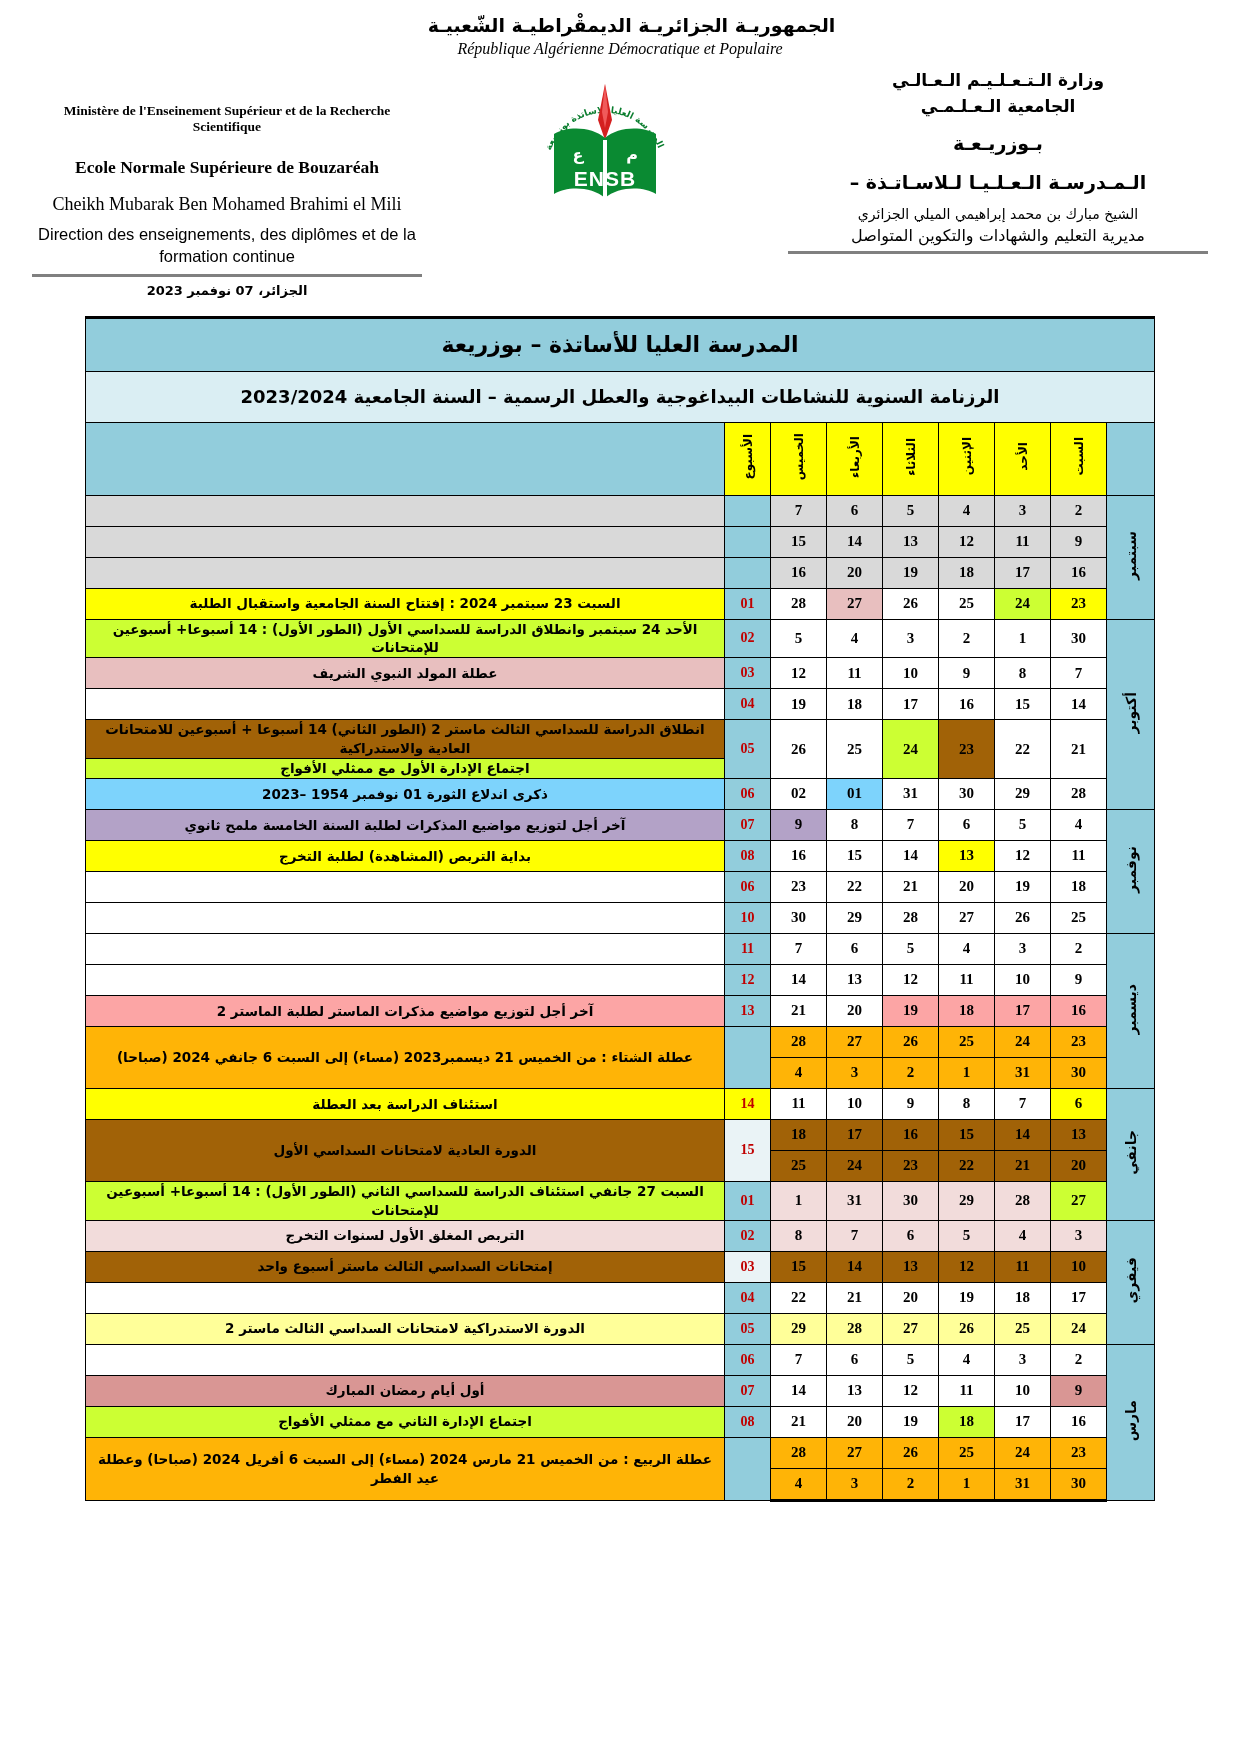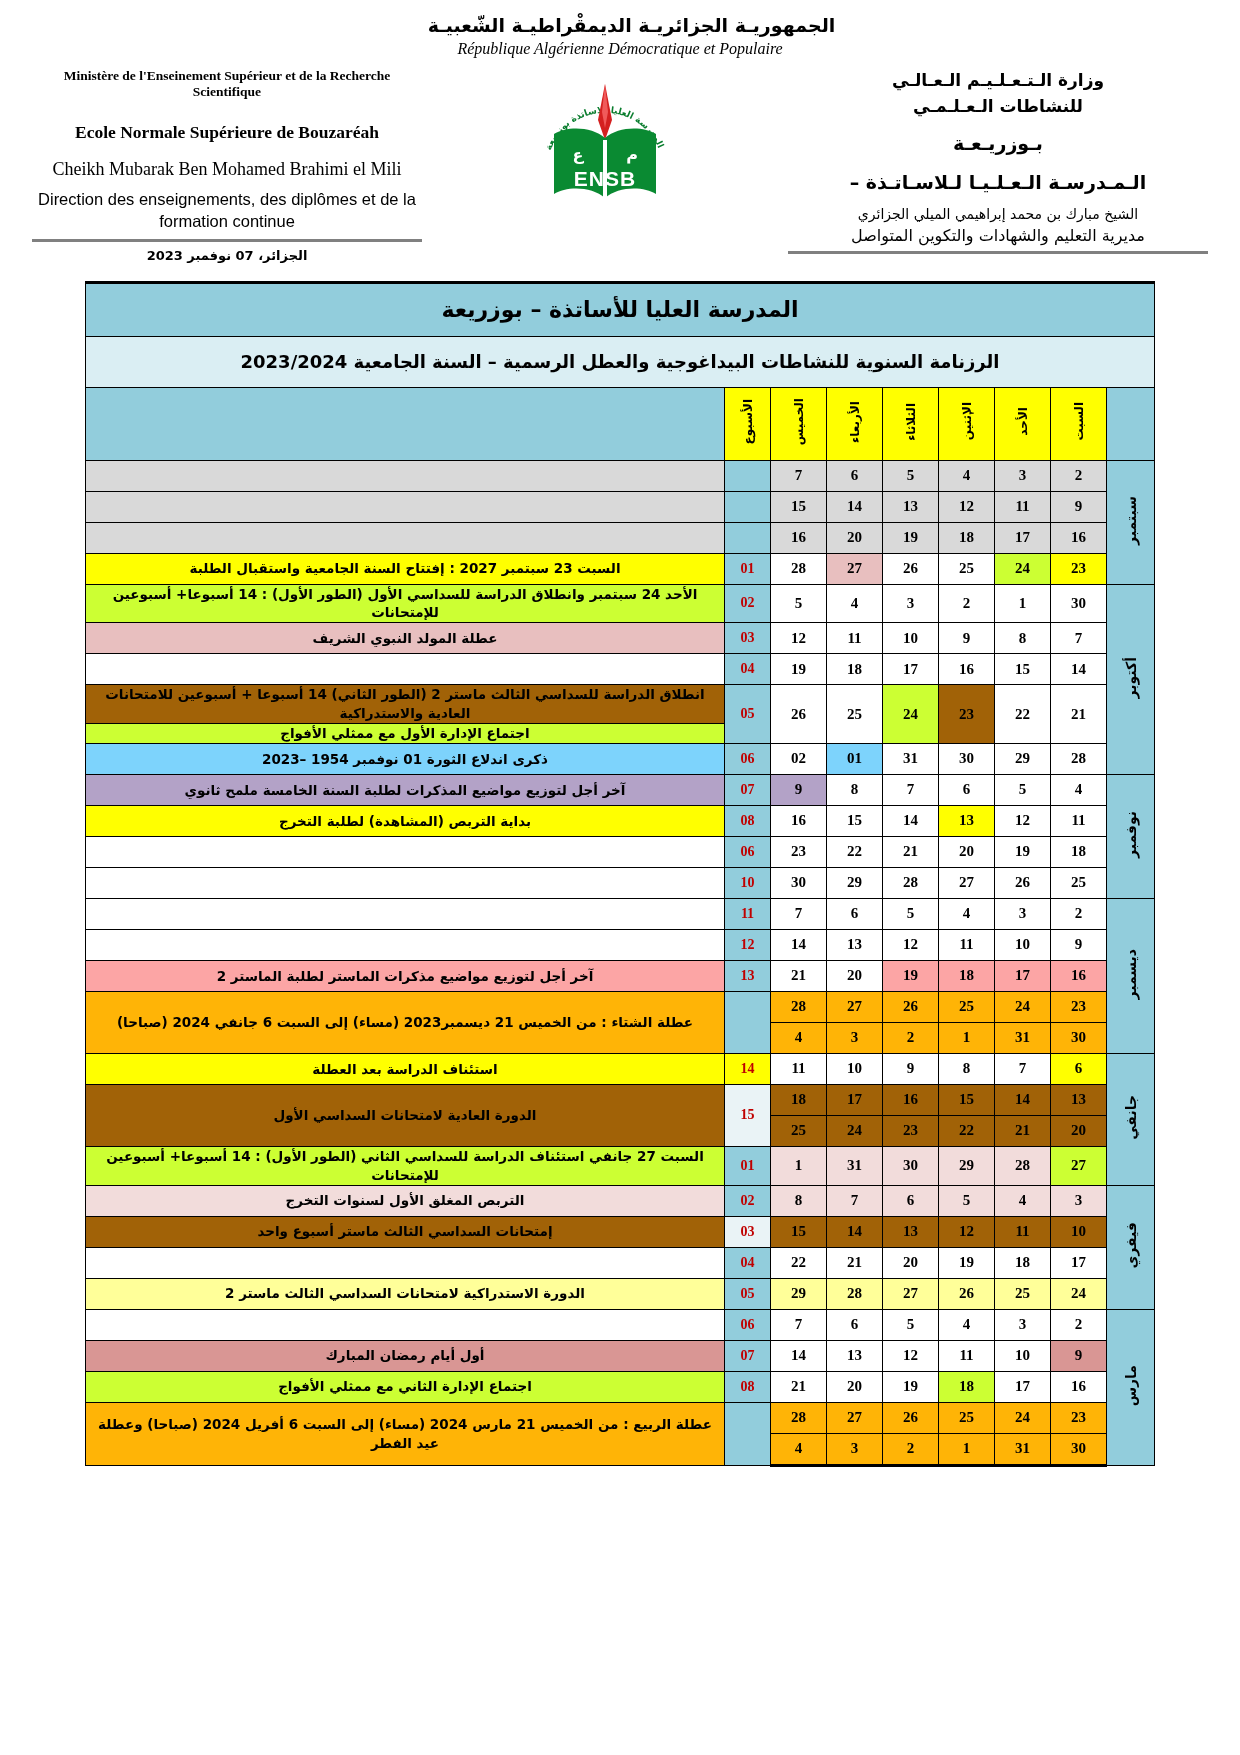--- a/index.html
+++ b/index.html
@@ -9,21 +9,21 @@
     color:#000;
   }
   .page{width:1240px;min-height:1755px;box-sizing:border-box;padding:14px 0 0 0;position:relative;}
 
   
   .hdr-center{text-align:center;}
   .h-ar1{font-family:"DejaVu Sans","Liberation Serif",serif;font-size:19px;font-weight:bold;letter-spacing:0px;padding-left:23px;}
   .h-fr1{font-family:"Liberation Serif",serif;font-style:italic;font-size:16px;margin-top:4px;}
 
   .hdr-cols{display:flex;justify-content:space-between;align-items:flex-start;margin-top:10px;padding:0 32px;}
-  .col-left{width:390px;text-align:center;}
+  .col-left{width:390px;text-align:center;margin-top:35px;}
   .col-mid{width:230px;text-align:center;position:relative;}
   .col-right{width:420px;text-align:center;direction:rtl;}
 
   .fr-min{font-family:"Liberation Serif",serif;font-weight:bold;font-size:13.5px;}
   .fr-ens{font-family:"Liberation Serif",serif;font-weight:bold;font-size:17.5px;margin-top:22px;}
   .fr-cheikh{font-family:"Liberation Serif",serif;font-size:18px;margin-top:16px;}
   .fr-dir{font-family:"Liberation Sans",sans-serif;font-size:16.5px;margin-top:8px;line-height:1.35;}
   .rule{height:3px;background:#808080;margin:6px auto 0 auto;width:100%;}
   .date-line{font-family:"DejaVu Sans",sans-serif;font-size:13px;font-weight:bold;margin-top:6px;text-align:center;}
 
@@ -123,21 +123,21 @@
           <text x="48" y="92" font-family="DejaVu Sans, sans-serif" font-size="16" fill="#ffffff" font-weight="bold" text-anchor="middle">ع</text>
           <text x="102" y="92" font-family="DejaVu Sans, sans-serif" font-size="16" fill="#ffffff" font-weight="bold" text-anchor="middle">م</text>
 
           <text x="75" y="118" font-family="Liberation Sans, sans-serif" font-size="21" fill="#ffffff" font-weight="bold" text-anchor="middle" letter-spacing="1">ENSB</text>
         </svg>
       </div>
     </div>
 
     <div class="col-right">
       <div class="ar-min">وزارة الـتـعـلـيـم الـعـالـي</div>
-      <div class="ar-min">للنشاطات الـعـلـمـي</div>
+      <div class="ar-min">الجامعية الـعـلـمـي</div>
       <div class="ar-ens">بـوزريـعـة</div>
       <div class="ar-ens">الـمـدرسـة الـعـلـيـا لـلاسـاتـذة –</div>
       <div class="ar-cheikh">الشيخ مبارك بن محمد إبراهيمي الميلي الجزائري</div>
       <div class="ar-dir">مديرية التعليم والشهادات والتكوين المتواصل</div>
       <div class="rule"></div>
     </div>
 
   </div>
 
   <div class="cal-wrap">
@@ -203,21 +203,21 @@
             <td class="ecell c-grey"></td>
           </tr>
           <tr>
             <td class="dcell c-yellow">23</td>
             <td class="dcell c-green">24</td>
             <td class="dcell c-white">25</td>
             <td class="dcell c-white">26</td>
             <td class="dcell c-pink">27</td>
             <td class="dcell c-white">28</td>
             <td class="wcell ">01</td>
-            <td class="ecell c-yellow">السبت 23 سبتمبر 2027 : إفتتاح السنة الجامعية واستقبال الطلبة</td>
+            <td class="ecell c-yellow">السبت 23 سبتمبر 2024 : إفتتاح السنة الجامعية واستقبال الطلبة</td>
           </tr>
           <tr>
             <td class="mcol" rowspan="6"><span class="mlabel">أكتوبر</span></td>
             <td class="dcell c-white">30</td>
             <td class="dcell c-white">1</td>
             <td class="dcell c-white">2</td>
             <td class="dcell c-white">3</td>
             <td class="dcell c-white">4</td>
             <td class="dcell c-white">5</td>
             <td class="wcell ">02</td>

